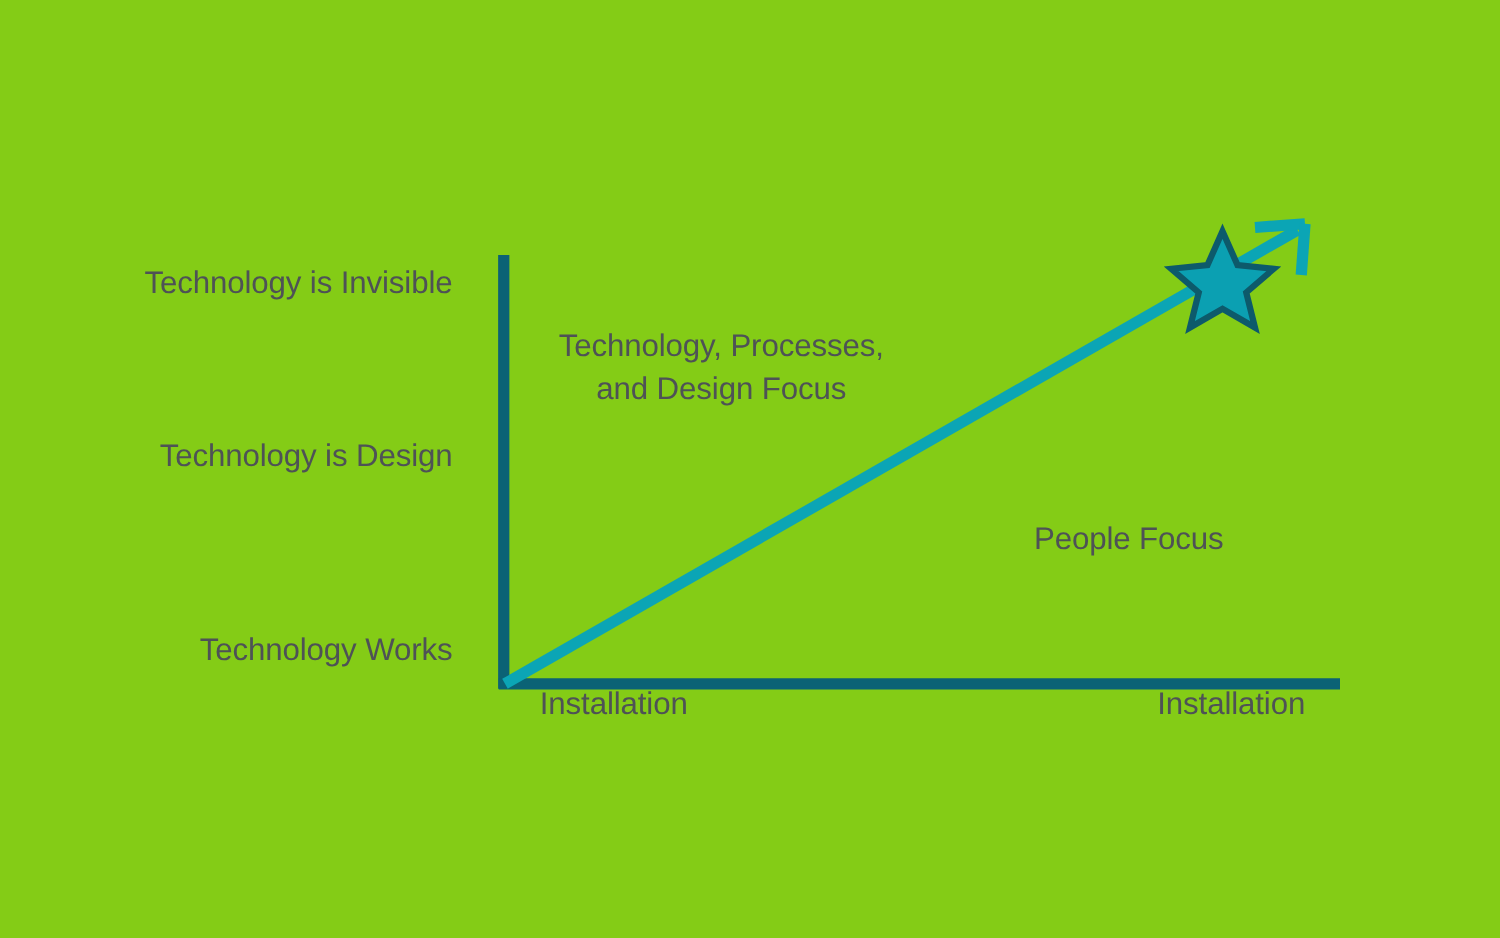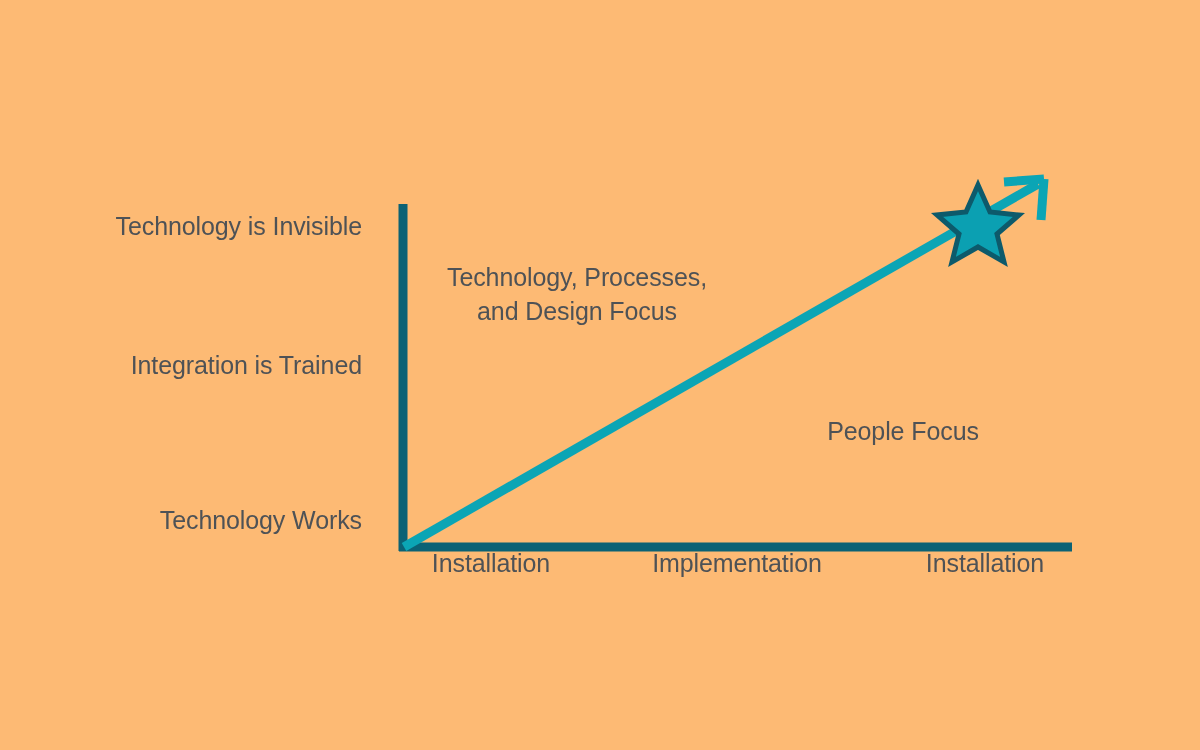--- a/index.html
+++ b/index.html
@@ -16,21 +16,21 @@
     font-family: "Liberation Sans", sans-serif;
     -webkit-font-smoothing: antialiased;
   }
 
   #chart-root {
     position: absolute;
     left: 0;
     top: 0;
     width: 1200px;
     height: 750px;
-    background: #fdba74;
+    background: #84cc16;
   }
 
   
   #chart-svg {
     position: absolute;
     left: 0;
     top: 0;
     width: 1200px;
     height: 750px;
     display: block;
@@ -129,27 +129,26 @@
                L 978 247
                L 952 262
                L 959 234
                L 937 215
                L 966 212 Z" fill="#0ba0b2" stroke="#0d5a6b" stroke-width="5" stroke-linejoin="miter"></path>
     </g>
   </svg>
 
   <div class="y-axis-labels">
     <div class="y-tick-label lvl-3">Technology is Invisible</div>
-    <div class="y-tick-label lvl-2">Integration is Trained</div>
+    <div class="y-tick-label lvl-2">Technology is Design</div>
     <div class="y-tick-label lvl-1">Technology Works</div>
   </div>
 
   <div class="x-axis-labels">
     <div class="x-tick-label stage-1">Installation</div>
-    <div class="x-tick-label stage-2">Implementation</div>
     <div class="x-tick-label stage-3">Installation</div>
   </div>
 
   <div class="annotation upper-left">Technology, Processes,
 and Design Focus</div>
 
   <div class="annotation lower-right">People Focus</div>
 
 </div>
 

